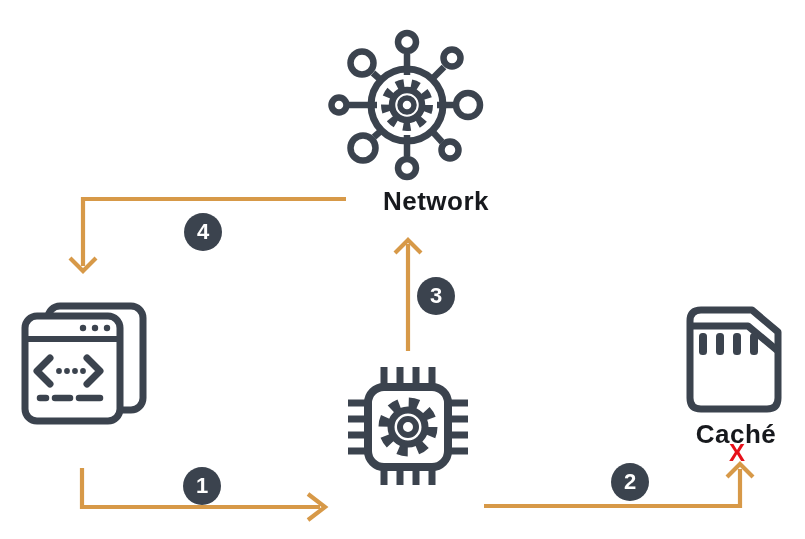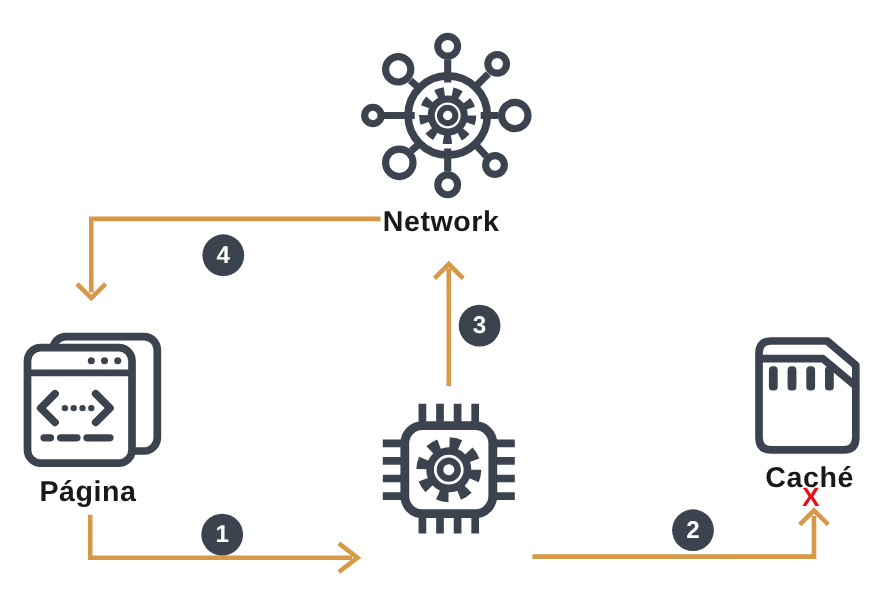--- a/index.html
+++ b/index.html
@@ -76,21 +76,21 @@
       <circle cx="80" cy="17" r="9"></circle>
       <circle cx="125" cy="33" r="8.5"></circle>
       <circle cx="141" cy="80" r="12"></circle>
       <circle cx="123" cy="125" r="8.5"></circle>
       <circle cx="80" cy="143" r="9"></circle>
       <circle cx="36" cy="123" r="12.5"></circle>
       <circle cx="12" cy="80" r="7.5"></circle>
       <circle cx="35" cy="38" r="11.5"></circle>
     </g>
   </svg>
-  <div class="node-label" style="left:316px; top:186px; width:170px;">Network</div>
+  <div class="node-label" style="left:351px; top:186px; width:170px;">Network</div>
 
   <svg class="icon abs" style="left:20px; top:301px;" width="130" height="130" viewBox="0 0 130 130" fill="none" stroke="currentColor">
     <rect x="28" y="5" width="95" height="104" rx="12" stroke-width="7"></rect>
     <rect x="5" y="15" width="95" height="105" rx="12" stroke-width="7" fill="#ffffff"></rect>
     <line x1="5" y1="38" x2="100" y2="38" stroke-width="6"></line>
     <g fill="currentColor" stroke="none">
       <circle cx="63" cy="27" r="3.2"></circle>
       <circle cx="75" cy="27" r="3.2"></circle>
       <circle cx="87" cy="27" r="3.2"></circle>
       <circle cx="39" cy="70" r="2.9"></circle>
@@ -101,21 +101,20 @@
     <g stroke-width="7" stroke-linecap="round" stroke-linejoin="round">
       <polyline points="30,57 17,70 30,83"></polyline>
       <polyline points="67,57 80,70 67,83"></polyline>
     </g>
     <g stroke-width="6.5" stroke-linecap="round">
       <line x1="20" y1="97" x2="26" y2="97"></line>
       <line x1="35" y1="97" x2="50" y2="97"></line>
       <line x1="59" y1="97" x2="80" y2="97"></line>
     </g>
   </svg>
-  <div class="node-label" style="left:0px; top:431px; width:160px;">Página</div>
 
   <svg class="icon abs" style="left:333px; top:361px;" width="150" height="130" viewBox="0 0 150 130" fill="none" stroke="currentColor">
     <g stroke-width="7">
       <line x1="51" y1="6" x2="51" y2="30"></line>
       <line x1="67" y1="6" x2="67" y2="30"></line>
       <line x1="83" y1="6" x2="83" y2="30"></line>
       <line x1="99" y1="6" x2="99" y2="30"></line>
       <line x1="51" y1="102" x2="51" y2="124"></line>
       <line x1="67" y1="102" x2="67" y2="124"></line>
       <line x1="83" y1="102" x2="83" y2="124"></line>

